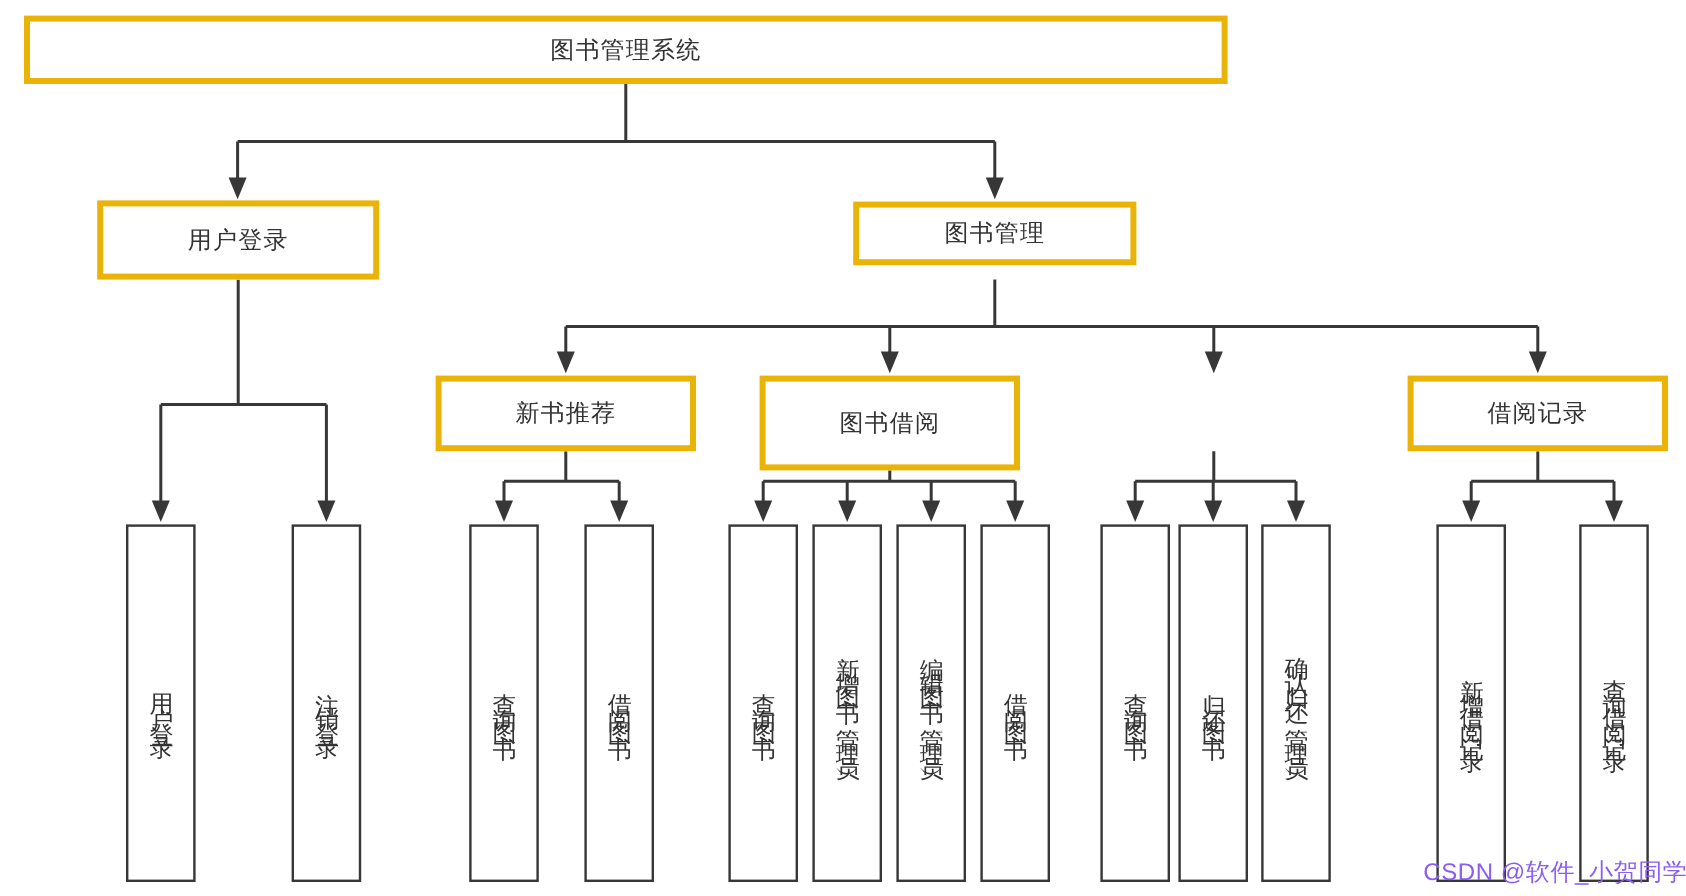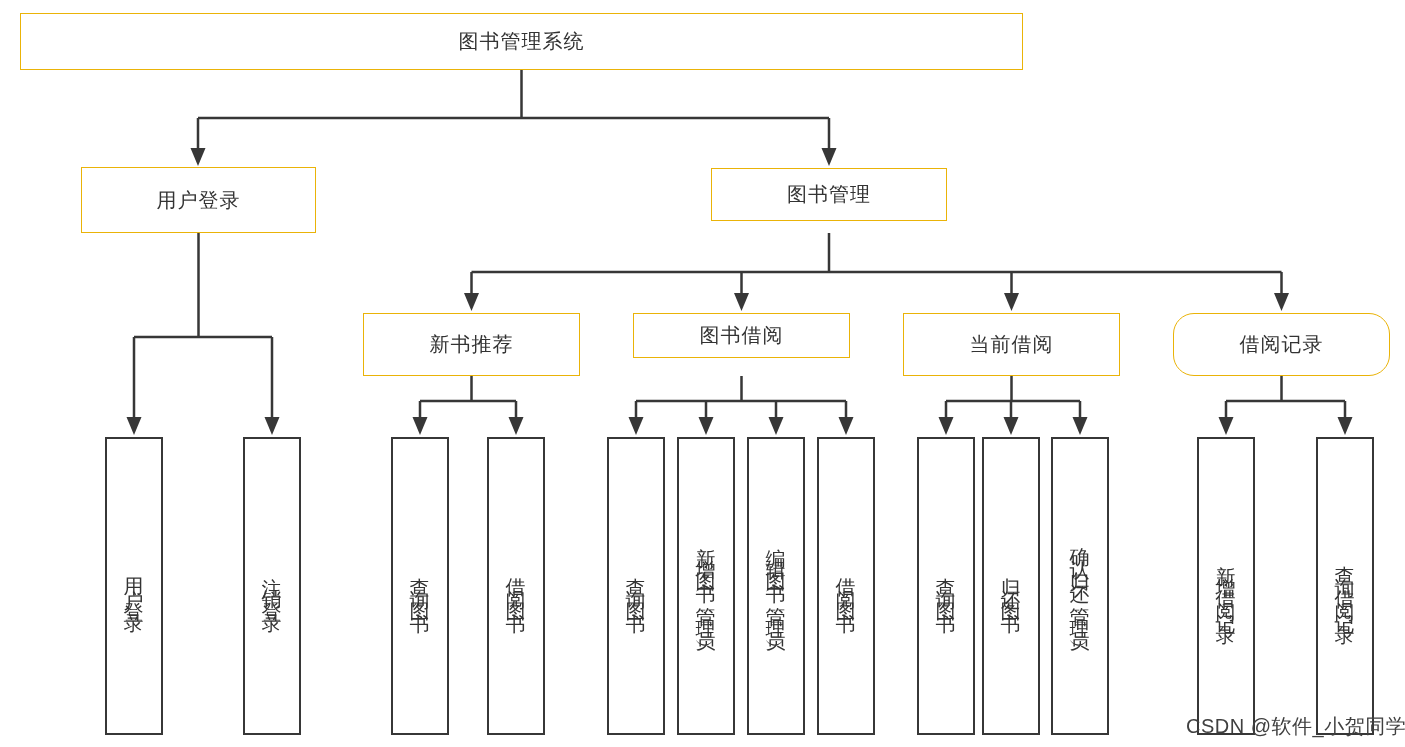--- a/index.html
+++ b/index.html
@@ -19,21 +19,21 @@
   .connectors {
     position: absolute;
     left: 0;
     top: 0;
     width: 1405px;
     height: 747px;
   }
   .hnode {
     position: absolute;
     box-sizing: border-box;
-    border: 1px solid #eab308;
+    border: 5px solid #eab308;
     background: #ffffff;
     display: flex;
     align-items: center;
     justify-content: center;
     font-size: 20px;
     letter-spacing: 1px;
     color: #333333;
   }
   .vnode {
     position: absolute;
@@ -52,21 +52,21 @@
     line-height: 1;
     letter-spacing: 12px;
     white-space: nowrap;
   }
   .watermark {
     position: absolute;
     left: 1186px;
     top: 713px;
     font-size: 20px;
     letter-spacing: 0.5px;
-    color: #404040;
+    color: #8b5cf6;
     white-space: nowrap;
     z-index: 5;
   }
 </style>
 </head>
 <body>
 
 <div class="canvas">
 
   <svg class="connectors" viewBox="0 0 1405 747" xmlns="http://www.w3.org/2000/svg" aria-hidden="true">
@@ -123,27 +123,24 @@
   <div class="hnode" style="left:81px; top:167px; width:235px; height:66px;">
     <span>用户登录</span>
   </div>
   <div class="hnode" style="left:711px; top:168px; width:236px; height:53px;">
     <span>图书管理</span>
   </div>
 
   <div class="hnode" style="left:363px; top:313px; width:217px; height:63px;font-family:Liberation Mono, monospace;">
     <span>新书推荐</span>
   </div>
-  <div class="hnode" style="left:633px; top:313px; width:217px; height:45px;">
+  <div class="hnode" style="left:633px; top:313px; width:217px; height:79px;">
     <span>图书借阅</span>
   </div>
-  <div class="hnode" style="left:903px; top:313px; width:217px; height:63px;">
-    <span>当前借阅</span>
-  </div>
-  <div class="hnode" style="left:1173px; top:313px; width:217px; height:63px;border-radius:21px;">
+  <div class="hnode" style="left:1173px; top:313px; width:217px; height:63px;">
     <span>借阅记录</span>
   </div>
 
   <div class="vnode" style="left:105px; top:437px; width:58px; height:298px;">
     <span class="vlabel">用户登录</span>
   </div>
   <div class="vnode" style="left:243px; top:437px; width:58px; height:298px;">
     <span class="vlabel">注销登录</span>
   </div>
 

